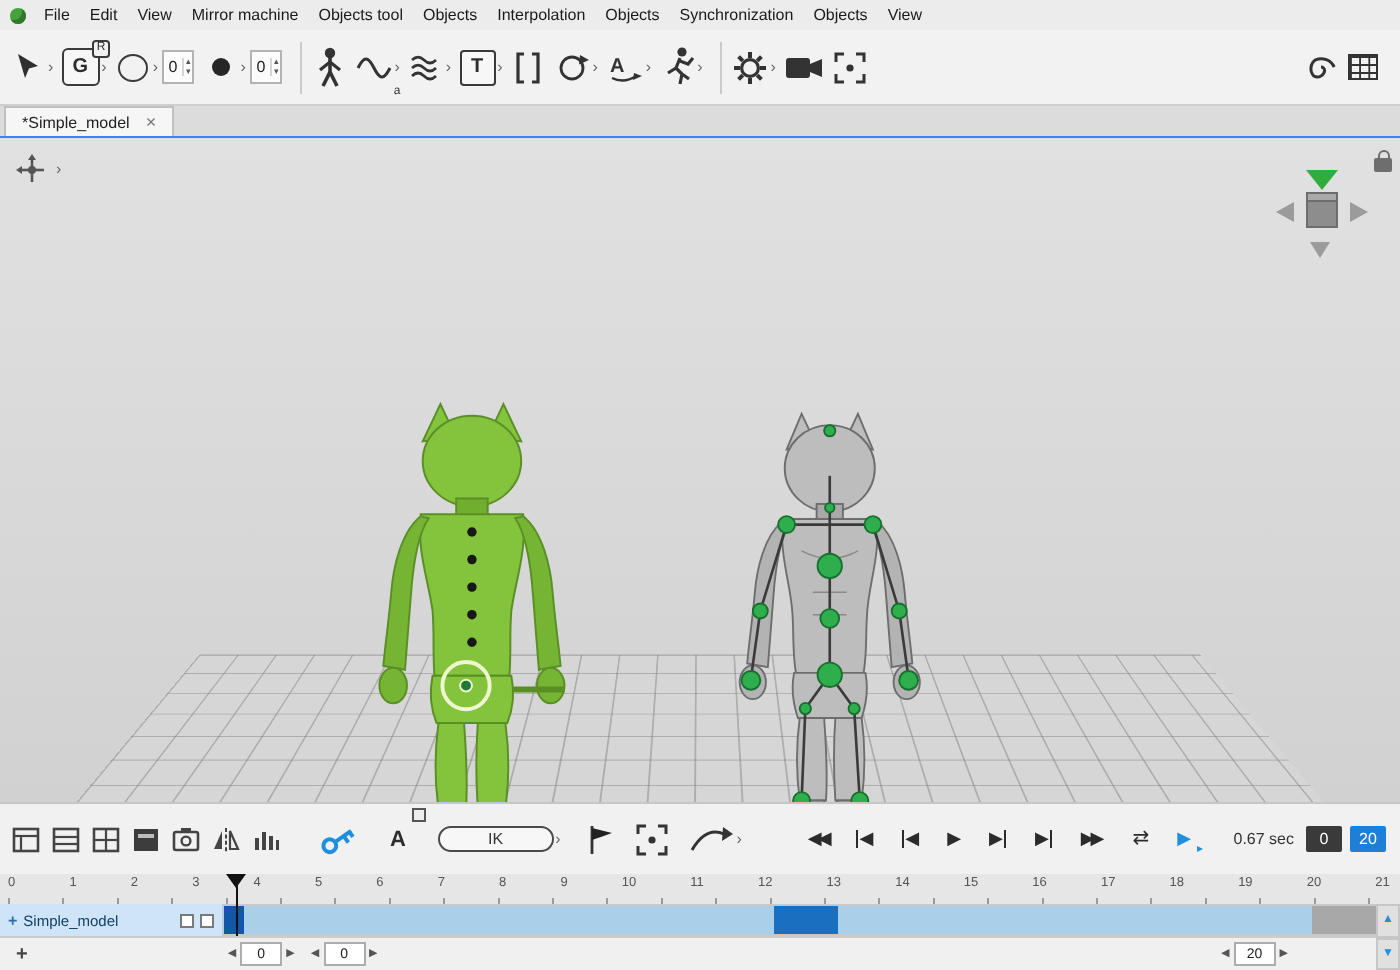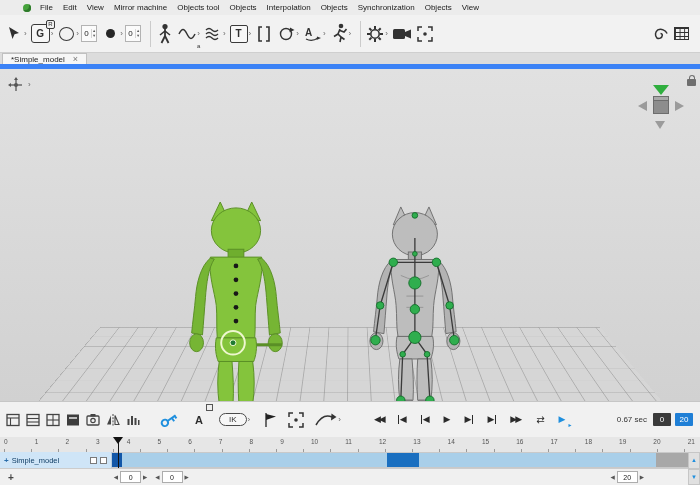--- a/index.html
+++ b/index.html
@@ -1,21 +1,21 @@
 <!DOCTYPE html>
 <html><head>
 <meta charset="utf-8">
 <style>
   html,body{margin:0;padding:0;width:700px;height:485px;overflow:hidden;
     font-family:"Liberation Sans","DejaVu Sans",sans-serif;cursor:default;}
   .app{position:relative;width:700px;height:485px;background:#ececec;}
 
   
   .menubar{position:absolute;top:0;left:0;right:0;height:15px;background:#ececec;
-    display:flex;align-items:center;font-size:8px;color:#1a1a1a;padding-left:21px;box-sizing:border-box;}
+    display:flex;align-items:center;font-size:8px;color:#1a1a1a;padding-left:3px;box-sizing:border-box;}
   .logo{width:8px;height:8px;border-radius:50%;background:#46a33c;margin:0 4px 0 2px;flex:none;
     box-shadow:inset -2px -2px 0 #2e7a2a;}
   .menu-items{display:flex;}
   .menu-item{padding:0 5px;white-space:nowrap;}
 
   
   .toolbar{position:absolute;top:15px;left:0;right:0;height:38px;background:#f2f2f2;
     border-bottom:1px solid #cfcfcf;display:flex;align-items:center;padding:0 5px;box-sizing:border-box;}
   .tool{display:flex;align-items:center;margin-right:4px;}
   .ticon{display:flex;align-items:center;justify-content:center;min-width:18px;height:26px;}
@@ -34,21 +34,21 @@
   .tbox{width:16px;height:16px;border:1.5px solid #3a3a3a;border-radius:2px;font-size:10px;font-weight:bold;
     color:#2d2d2d;display:flex;align-items:center;justify-content:center;background:#f7f7f7;}
   .sinewrap{position:relative;}
   .sinesub{position:absolute;right:-4px;bottom:-2px;font-size:6px;color:#333;}
   .gridicon{width:15px;height:13px;border:1.4px solid #333;box-sizing:border-box;
     background-image:linear-gradient(#333 1px,transparent 1px),linear-gradient(90deg,#333 1px,transparent 1px);
     background-size:4.6px 4px;}
 
   
   .tabbar{position:absolute;top:53px;left:0;right:0;height:16px;background:#dcdcdc;
-    border-bottom:5px solid #3b82f6;display:flex;box-sizing:border-box;}
+    border-bottom:1px solid #3b82f6;display:flex;box-sizing:border-box;}
   .tab{display:flex;align-items:center;gap:8px;background:#f6f6f6;border:1px solid #c0c0c0;border-bottom:none;
     padding:0 8px;font-size:8px;color:#222;margin-left:2px;height:100%;box-sizing:border-box;}
   .tab-close{font-size:9px;color:#777;}
 
   
   .viewport{position:absolute;top:69px;left:0;right:0;height:332px;overflow:hidden;
     background:linear-gradient(#e1e1e1,#d1d1d1);}
   .floor{position:absolute;left:0;top:234px;width:700px;height:98px;overflow:hidden;}
   .floor-grid{position:absolute;left:35px;bottom:-4px;width:630px;height:166px;background-color:#d6d6d6;
     background-image:linear-gradient(rgba(125,125,125,.45) 1px,transparent 1px),
@@ -72,21 +72,21 @@
     border-left:5px solid transparent;border-right:5px solid transparent;border-top:8px solid #9b9b9b;}
   .vp-lock{position:absolute;right:4px;top:5px;}
   .lock{width:9px;height:7px;background:#6e6e6e;border-radius:1px;position:relative;margin-top:5px;}
   .lock::before{content:"";position:absolute;left:1.5px;top:-4.5px;width:6px;height:5px;box-sizing:border-box;
     border:1.4px solid #6e6e6e;border-bottom:none;border-radius:3px 3px 0 0;}
 
   
   .toolbar2{position:absolute;top:401px;left:0;right:0;height:36px;background:#f1f1f1;
     border-top:1px solid #c6c6c6;display:flex;align-items:center;padding:0 5px;box-sizing:border-box;}
   .t2-btn{display:flex;align-items:center;justify-content:center;min-width:16px;height:24px;margin-right:4px;}
-  .ikpill{border:1.2px solid #4a4a4a;border-radius:9px;padding:1px 9px;font-size:8px;font-weight:normal;color:#333;background:#f7f7f7;}
+  .ikpill{border:1.2px solid #4a4a4a;border-radius:9px;padding:1px 24px;font-size:8px;font-weight:normal;color:#333;background:#f7f7f7;}
   .abtn{position:relative;font-size:11px;font-weight:bold;color:#2e2e2e;}
   .abadge{position:absolute;top:-4px;right:-6px;width:5px;height:5px;border:1px solid #555;background:#eee;}
   .pb{font-size:9px;color:#2b2b2b;padding:2px 3px;line-height:1;display:flex;align-items:center;}
   .pb.rw{letter-spacing:-2px;}
   .bar-l{border-left:1.6px solid #2b2b2b;padding-left:1px;}
   .bar-r{border-right:1.6px solid #2b2b2b;padding-right:1px;}
   .pb.blue{color:#1f8fde;position:relative;}
   .pb.blue .sub{position:absolute;right:-3px;bottom:-2px;font-size:6px;}
   .t2-right{margin-left:auto;display:flex;align-items:center;gap:4px;margin-right:2px;}
   .time-label{font-size:8px;color:#333;margin-right:2px;}

